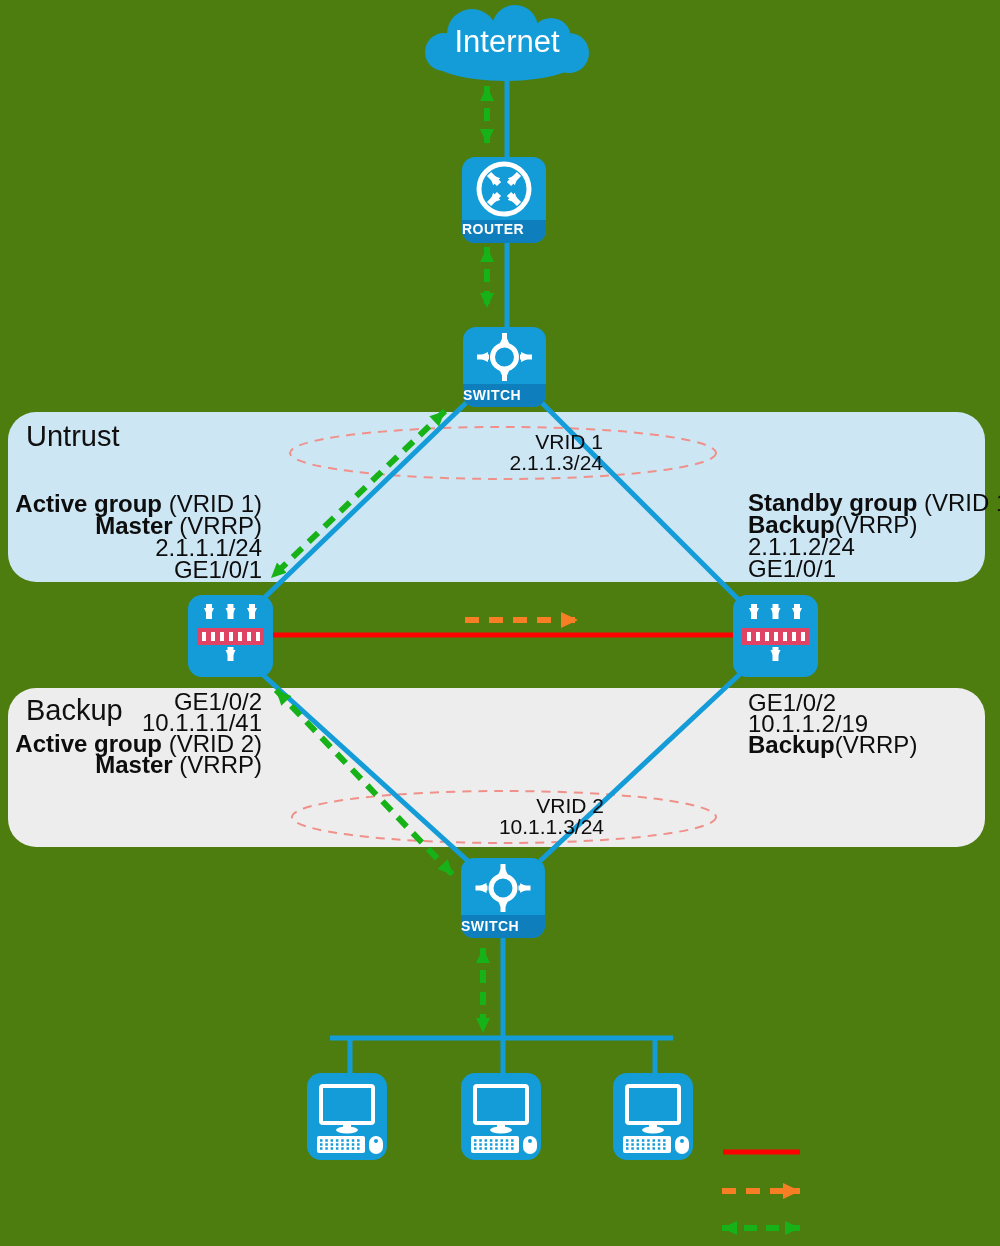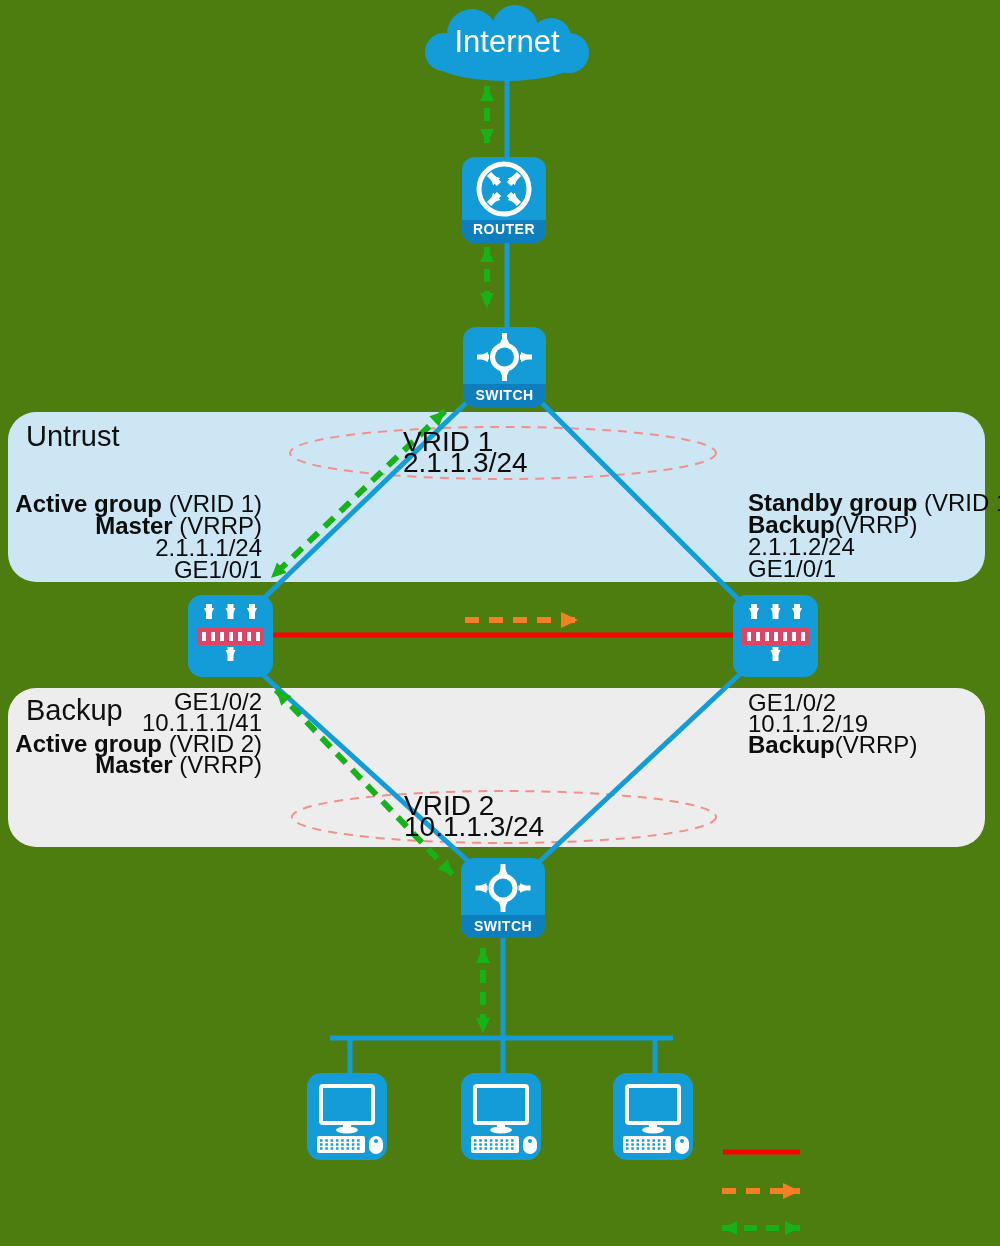--- a/index.html
+++ b/index.html
@@ -1,24 +1,24 @@
 <!DOCTYPE html>
 <html><head>
 <meta charset="utf-8">
 <style>
   html,body{margin:0;padding:0;background:#000;}
   #stage{position:relative;width:1000px;height:1246px;background:#4d7c0f;
          font-family:"Liberation Sans",sans-serif;overflow:hidden;}
   #gfx{position:absolute;left:0;top:0;}
   .lbl{position:absolute;color:#101010;}
   .node-lbl{position:absolute;color:#fff;font-weight:bold;font-size:14px;
-            letter-spacing:.5px;text-align:center;}
+            letter-spacing:.5px;}
   .zone-lbl{font-size:29px;}
   .big-lbl{font-size:31px;color:#fff;text-align:center;}
-  .vrid{position:absolute;width:200px;text-align:left;font-size:28px;
+  .vrid{position:absolute;width:200px;text-align:right;font-size:21px;
         line-height:21px;color:#0d0d0d;}
   .ann{position:absolute;font-size:24px;line-height:22px;color:#0d0d0d;white-space:nowrap;}
   .ann.tight{line-height:21px;}
   .ann .b{font-weight:bold;}
   .right{text-align:right;}
   .vridEllipse{fill:none;stroke:#F0908A;stroke-width:2;stroke-dasharray:9 7;}
   .link{stroke:#149CD8;stroke-width:5;fill:none;}
   .garrow{stroke:#17B217;stroke-width:6;fill:none;stroke-dasharray:13 9;}
   .oarrow{stroke:#F87E26;stroke-width:6;fill:none;stroke-dasharray:14 10;}
   .redline{stroke:#FF0000;stroke-width:5;fill:none;}

